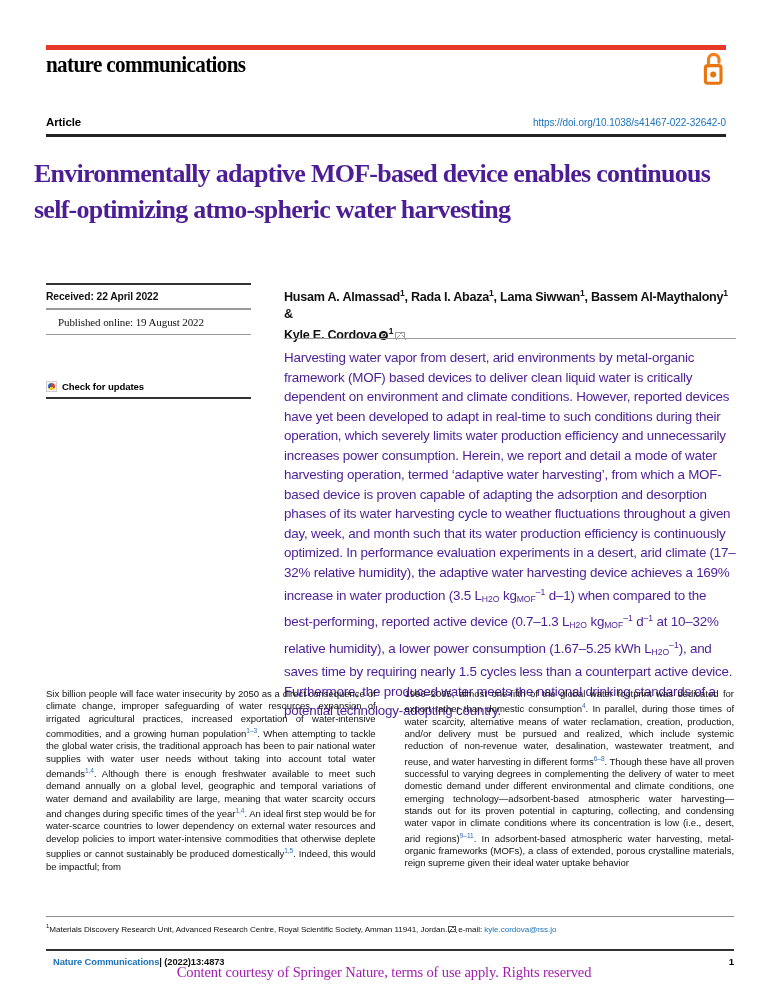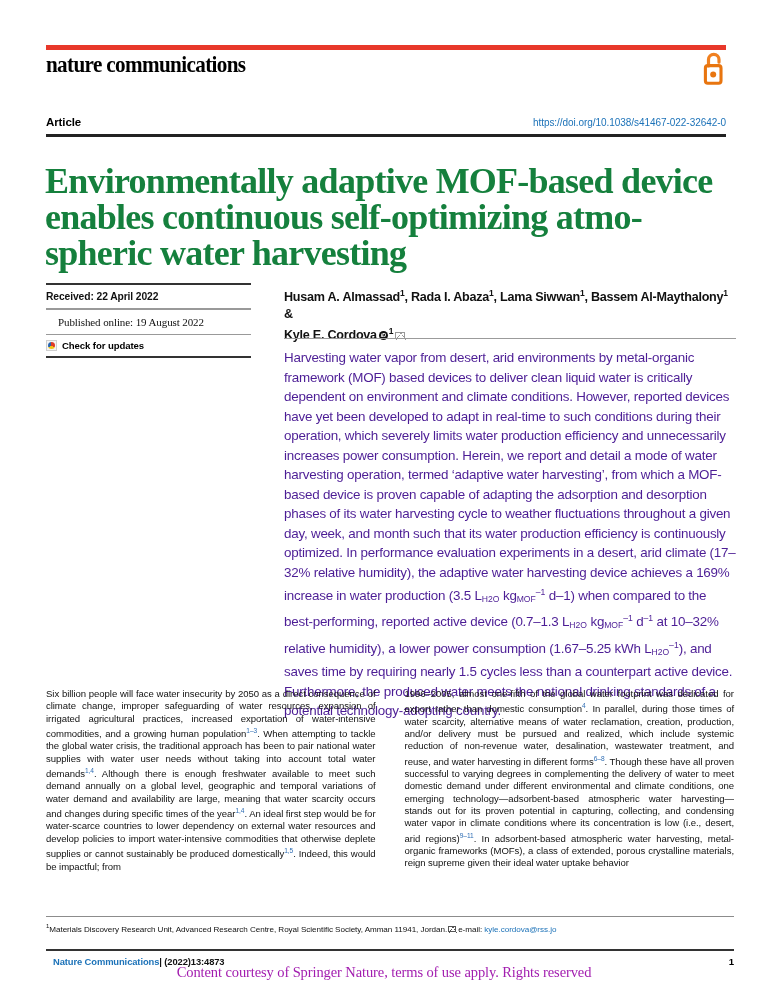--- a/index.html
+++ b/index.html
@@ -76,28 +76,28 @@
   }
   .rule-under-article {
     position: absolute;
     left: 46px; top: 134px;
     width: 680px; height: 2.5px;
     background: #222;
   }
   
   .title {
     position: absolute;
-    left: 45px; top: 139px;
+    left: 34px; top: 139px;
     width: 690px;
     font-family: "Liberation Serif", serif;
     font-weight: bold;
-    font-size: 36px;
+    font-size: 26px;
     line-height: 36px;
     letter-spacing: -0.75px;
-    color: #15803d;
+    color: #4c1d95;
   }
   
   .meta-col {
     position: absolute;
     left: 46px; top: 283px;
     width: 205px;
   }
   .meta-rule {
     height: 1px;
     background: #999;
@@ -118,20 +118,21 @@
     font-family: "Liberation Serif", serif;
     font-weight: normal;
     font-size: 11px;
     margin-left: 12px;
   }
   .cfu {
     display: flex;
     align-items: center;
     gap: 5px;
     padding: 5px 0 5px 0;
+    margin-top: 41px;
   }
   .cfu-icon {
     width: 11px; height: 11px;
     flex: 0 0 auto;
     position: relative;
     border: 1px solid #cfcfcf;
     background: #f4f4f4;
     box-sizing: border-box;
   }
   .cfu-icon i {

